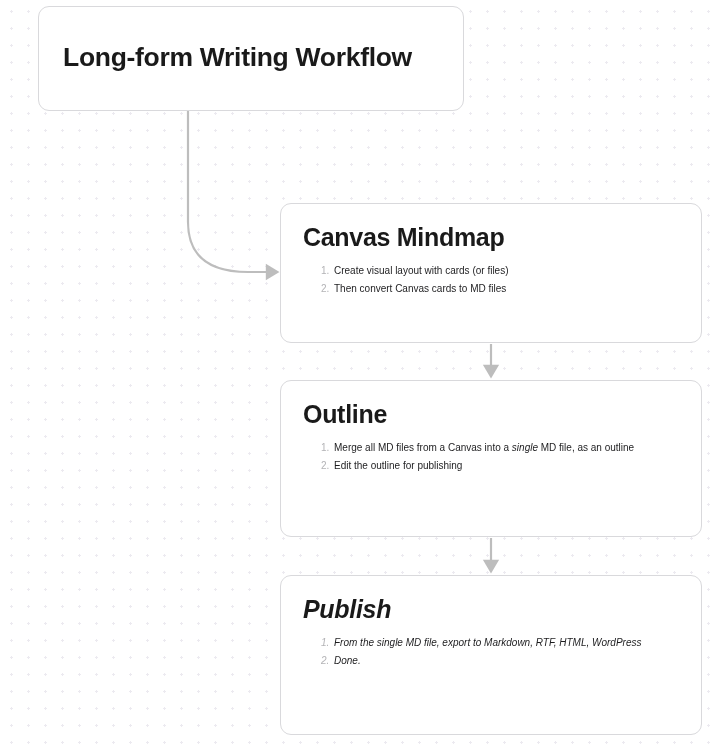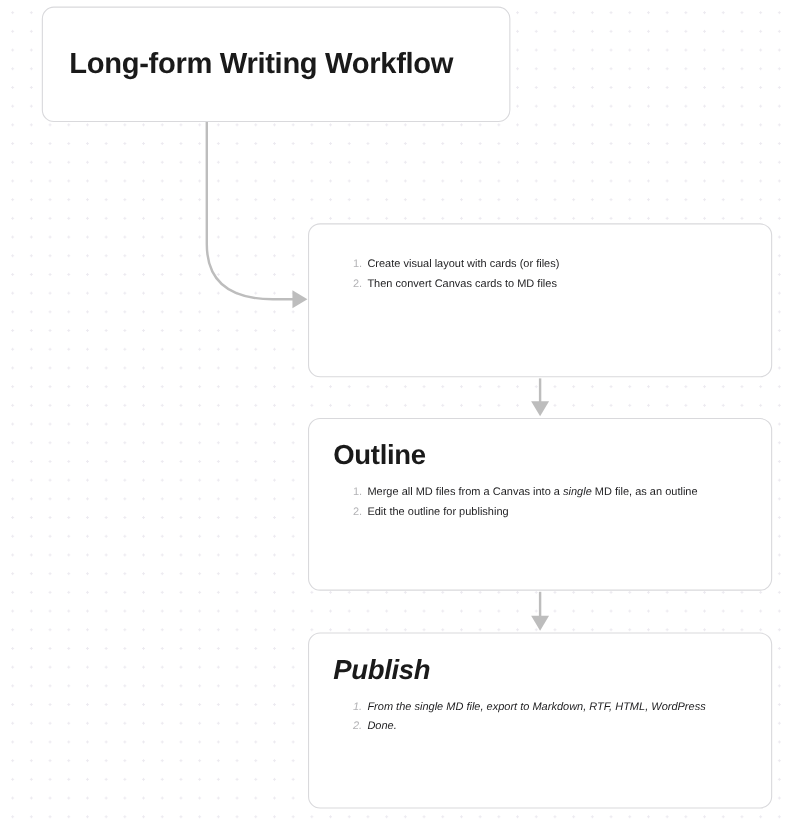--- a/index.html
+++ b/index.html
@@ -103,20 +103,21 @@
   <path d="M491,344 L491,371" fill="none" stroke="#bdbdbd" stroke-width="2.2" marker-end="url(#arrowhead-down)"></path>
 
   <path d="M491,538 L491,566" fill="none" stroke="#bdbdbd" stroke-width="2.2" marker-end="url(#arrowhead-down)"></path>
 </svg>
 
 <div class="card" id="title-card">
   <div class="card-title">Long-form Writing Workflow</div>
 </div>
 
 <div class="card step-card" id="card-canvas">
+  <div class="card-title">Canvas Mindmap</div>
   <ol class="steps">
     <li>
       <span class="step-text">Create visual layout with cards (or files)</span>
     </li>
     <li>
       <span class="step-text">Then convert Canvas cards to MD files</span>
     </li>
   </ol>
 </div>
 

